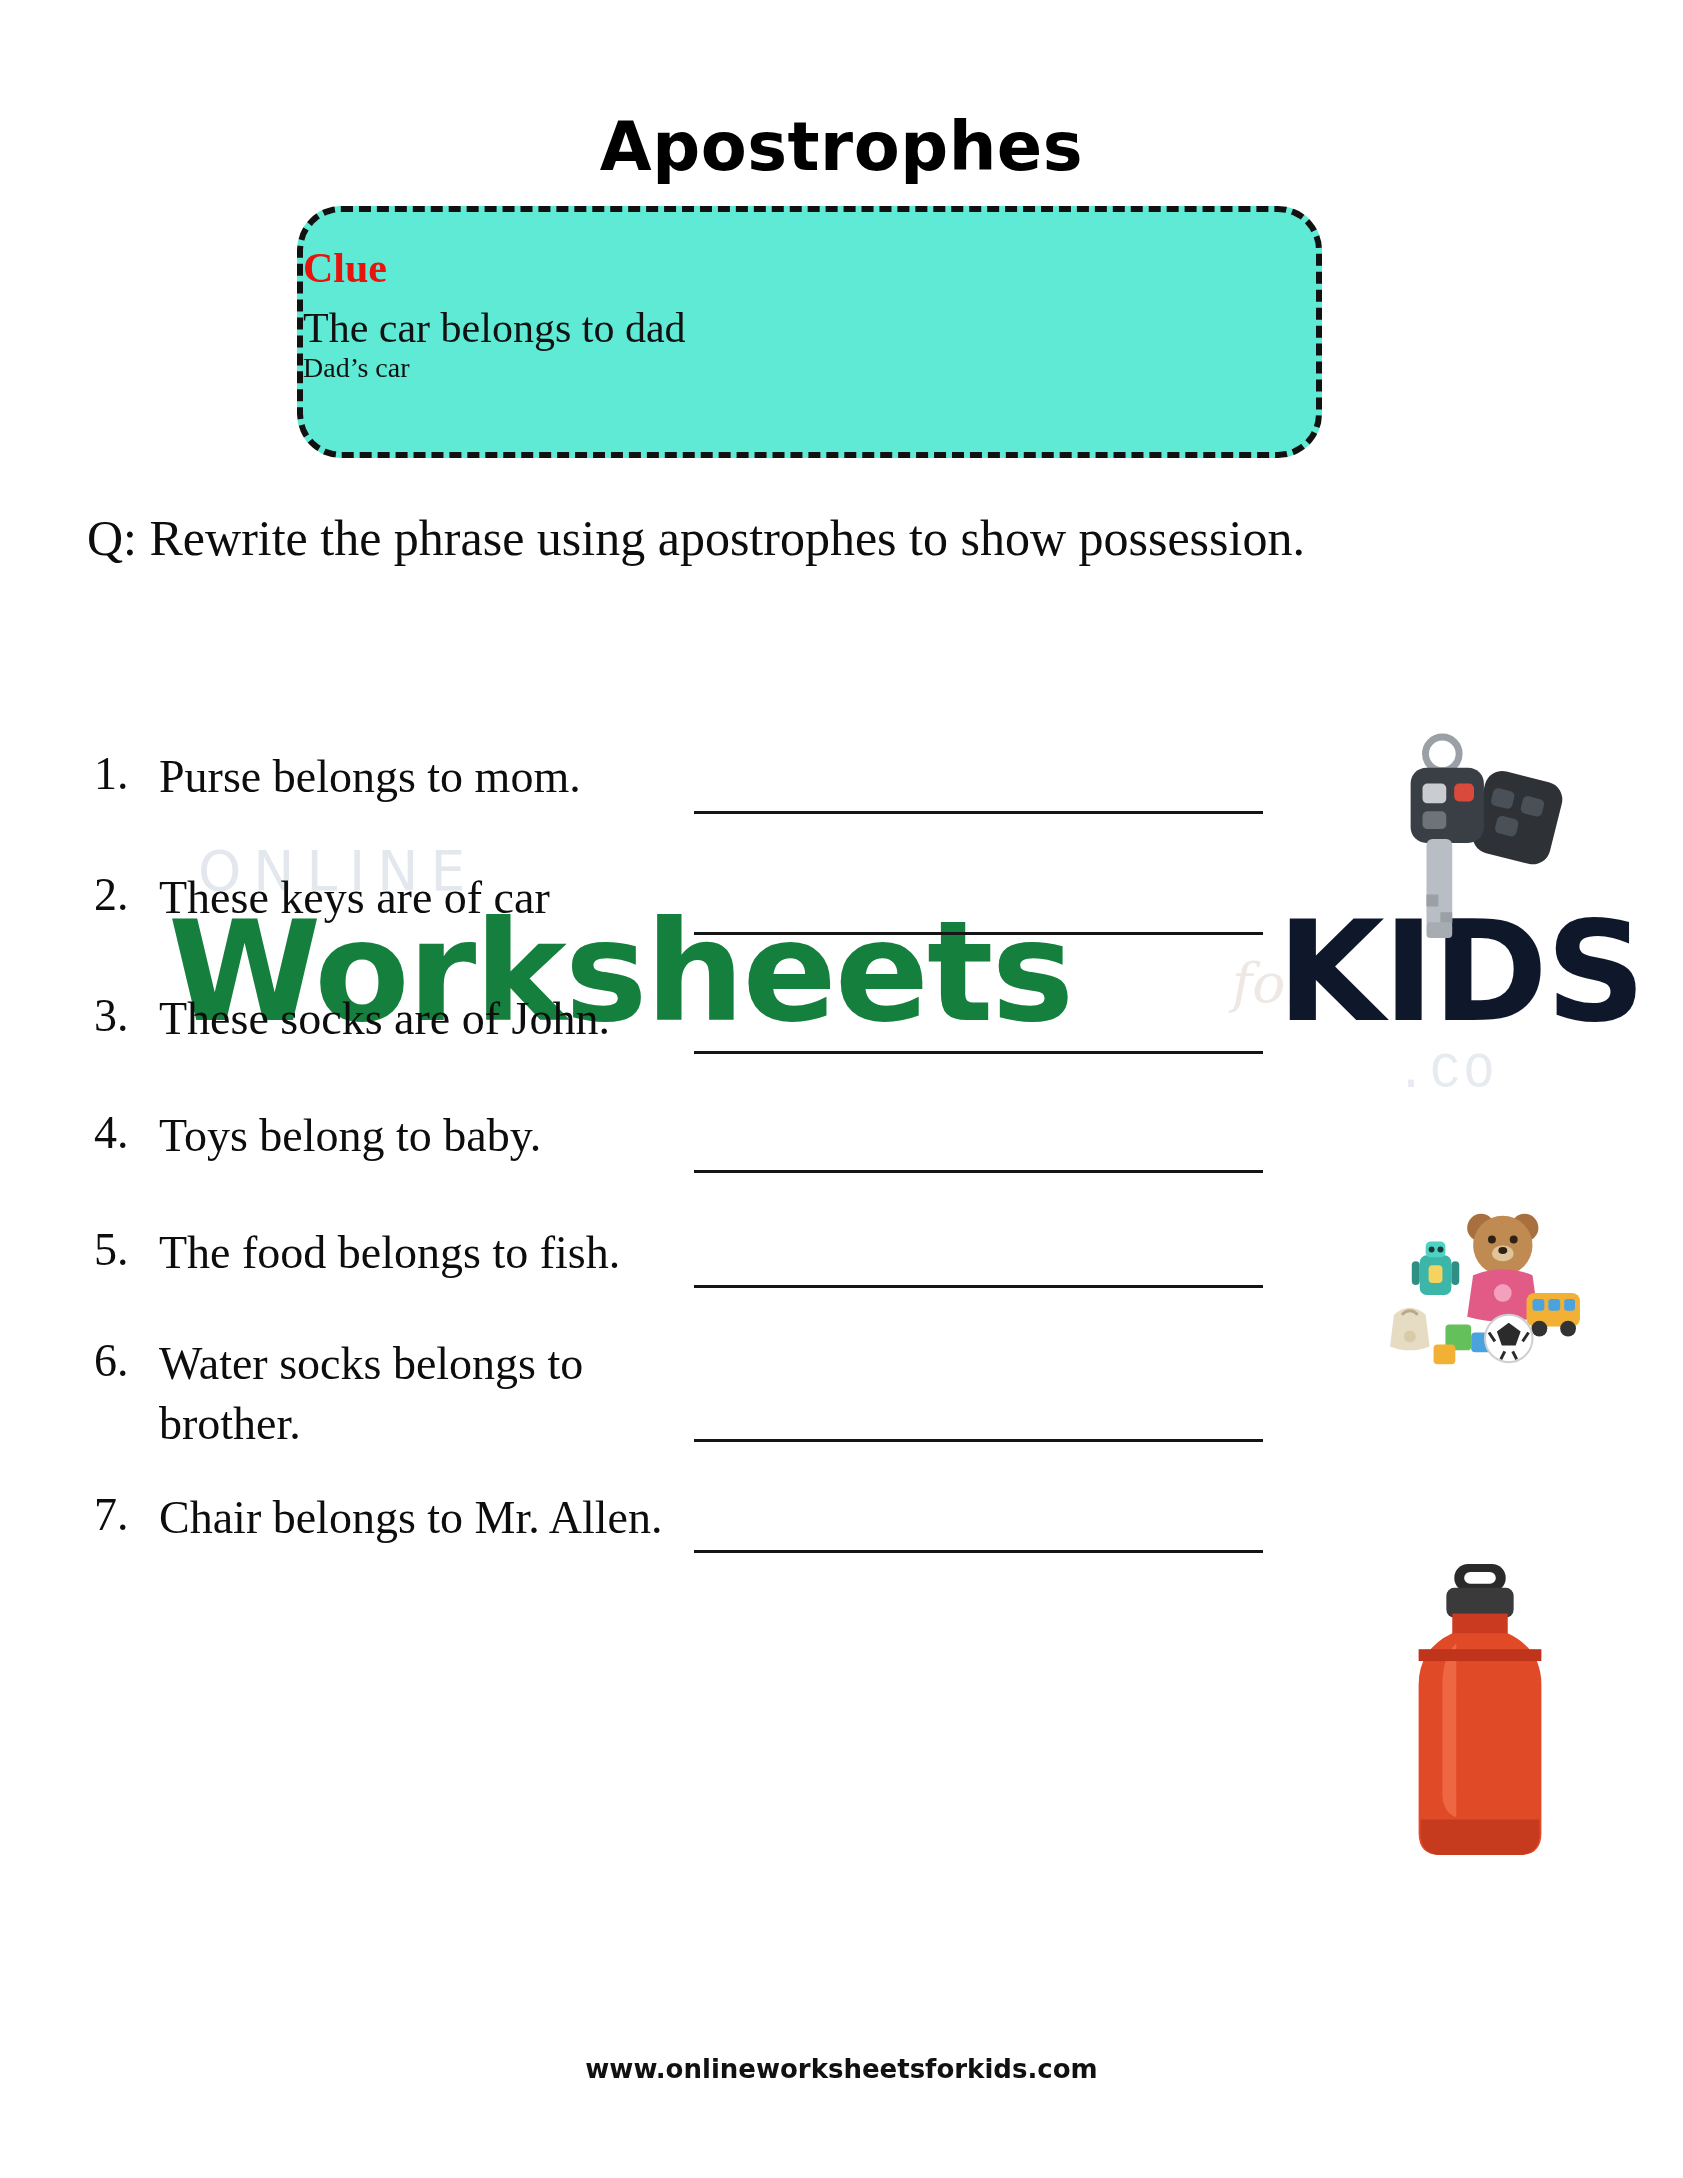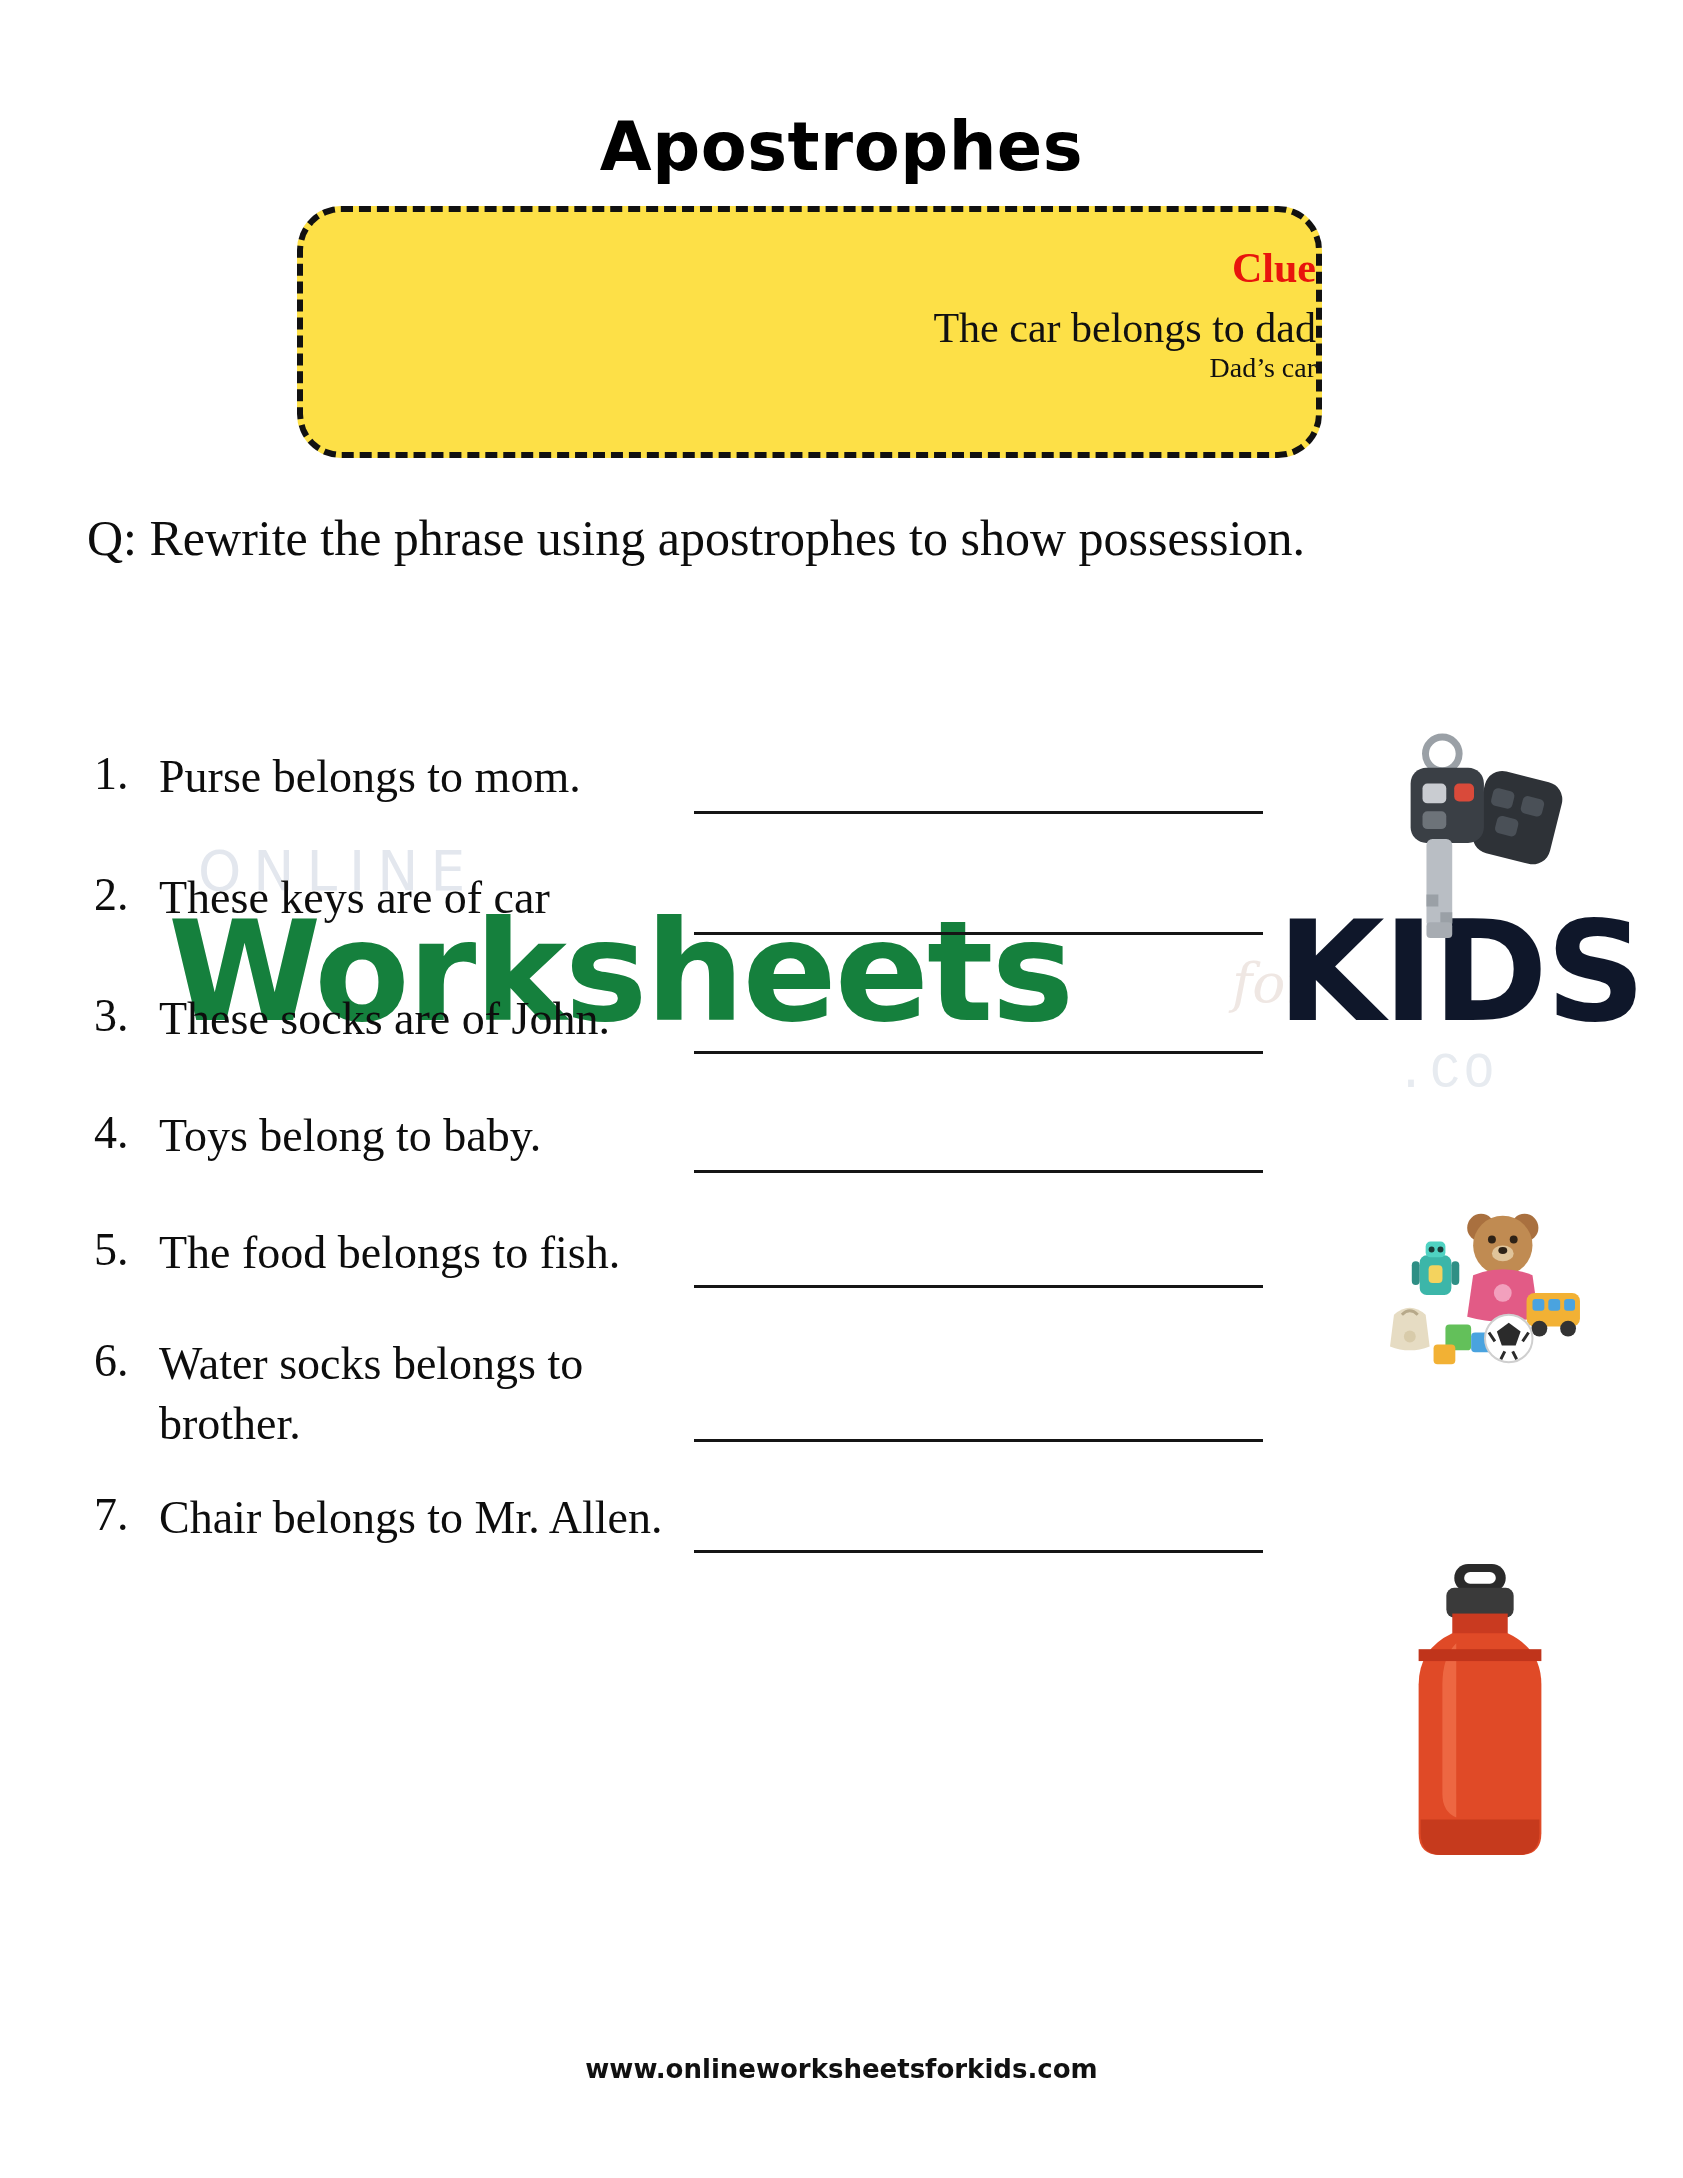--- a/index.html
+++ b/index.html
@@ -38,22 +38,22 @@
   
   .clue-box {
     position: absolute;
     left: 297px;
     top: 206px;
     width: 1025px;
     height: 252px;
     border: 6px dashed #111111;
     border-radius: 44px;
     box-sizing: border-box;
-    background: #fde047;
-    text-align: right;
+    background: #5eead4;
+    text-align: left;
   }
   .clue-title {
     margin-top: 32px;
     font-family: "Liberation Serif", serif;
     font-weight: bold;
     font-size: 42px;
     color: #e8140c;
   }
   .clue-line {
     margin-top: 12px;

